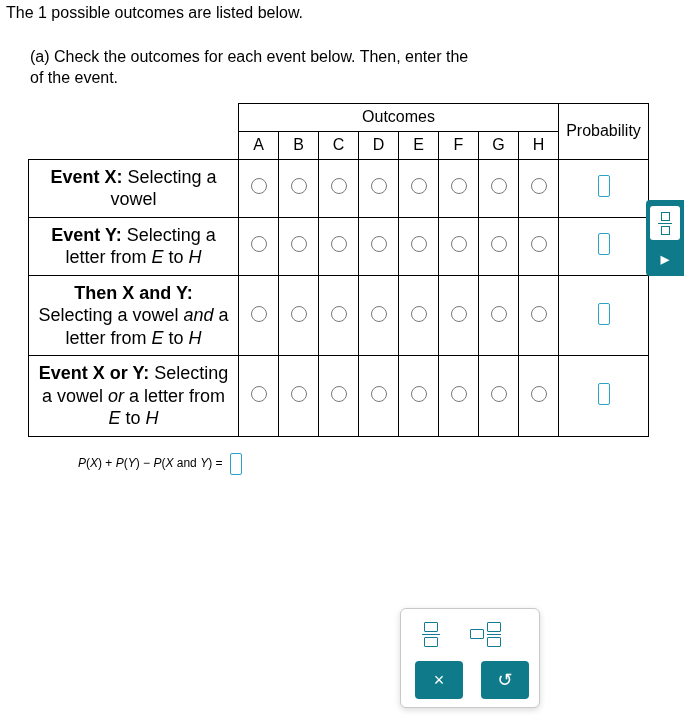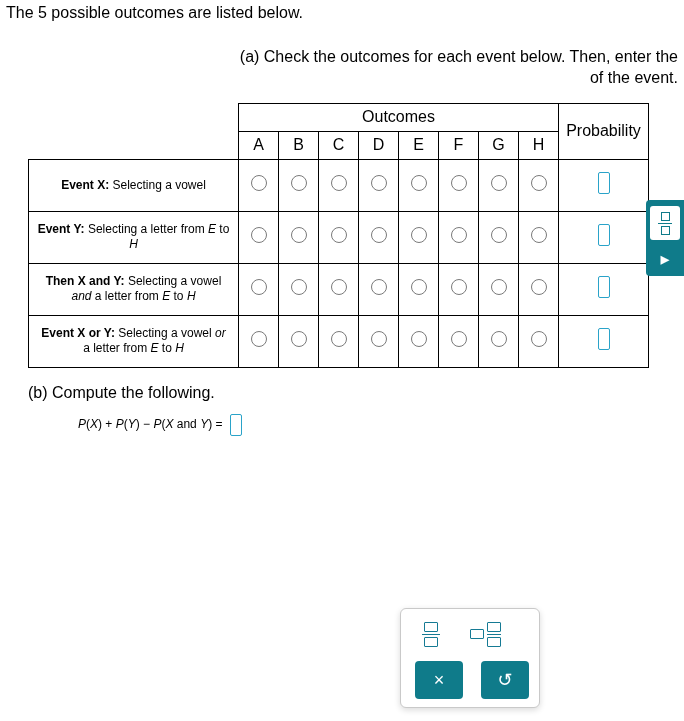--- a/index.html
+++ b/index.html
@@ -9,21 +9,21 @@
       color: #000;
       background: #fff;
       padding: 0;
       width: 684px;
       height: 721px;
       overflow: hidden;
       position: relative;
     }
     .intro { padding: 2px 6px 0 6px; line-height: 1.35; }
     .intro p { margin-bottom: 4px; }
-    .section-a { padding: 18px 6px 0 30px; line-height: 1.35; text-align: right; }
+    .section-a { padding: 18px 6px 0 30px; line-height: 1.35; }
     .table-wrap { padding: 14px 0 0 28px; }
     table.grid { border-collapse: collapse; }
     table.grid th, table.grid td {
       border: 1px solid #000;
       font-weight: normal;
       text-align: center;
       vertical-align: middle;
     }
     .topspacer { border: none !important; }
     th.outcomes-hdr {
@@ -31,21 +31,21 @@
       height: 28px;
     }
     th.col-letter, td.out-cell {
       width: 40px;
       height: 28px;
     }
     td.event-label {
       width: 210px;
       text-align: left;
       padding: 6px 8px;
-      font-size: 12px;
+      font-size: 18px;
       line-height: 1.25;
     }
     td.event-label b { font-weight: bold; }
     td.out-cell { height: 52px; }
     .cbox {
       display: inline-block;
       width: 16px; height: 16px;
       border: 1.5px solid #7a7a7a;
       border-radius: 50%;
       background: #fff;
@@ -145,21 +145,21 @@
       color: #fff;
       font-size: 18px;
       line-height: 1;
       padding: 4px 0 2px 0;
     }
   </style>
 </head>
 <body>
 
 <div class="intro">
-  <p>The 5 possible outcomes are listed below.</p>
+  <p>The 1 possible outcomes are listed below.</p>
 </div>
 
 <div class="section-a">
   <span>(a) Check the outcomes for each event below. Then, enter the </span><br>
   <span>of the event.</span>
 </div>
 
 <div class="table-wrap">
   <table class="grid">
     <tbody>
@@ -236,21 +236,20 @@
       <td class="out-cell"><span class="cbox"></span></td>
       <td class="out-cell"><span class="cbox"></span></td>
       <td class="out-cell"><span class="cbox"></span></td>
       <td class="prob-cell"><span class="answer-box"></span></td>
     </tr>
   </tbody>
     </table>
 </div>
 
 <div class="section-b">
-  <p class="section-b-title">(b) Compute the following.</p>
   <div class="eq-row">
     <em class="ital">P</em>(<em class="ital">X</em>) + <em class="ital">P</em>(<em class="ital">Y</em>) − <em class="ital">P</em>(<em class="ital">X</em> and <em class="ital">Y</em>) = <span class="ans-inline"></span>
   </div>
 </div>
 
 <div class="palette">
   <div class="pal-row">
     <div class="pal-frac">
       <span class="numer"></span>
         <span class="bar"></span>

